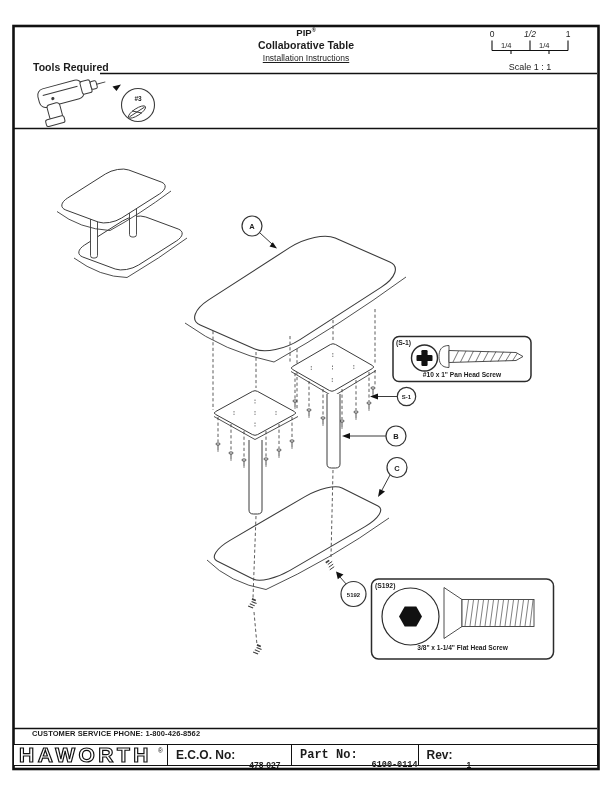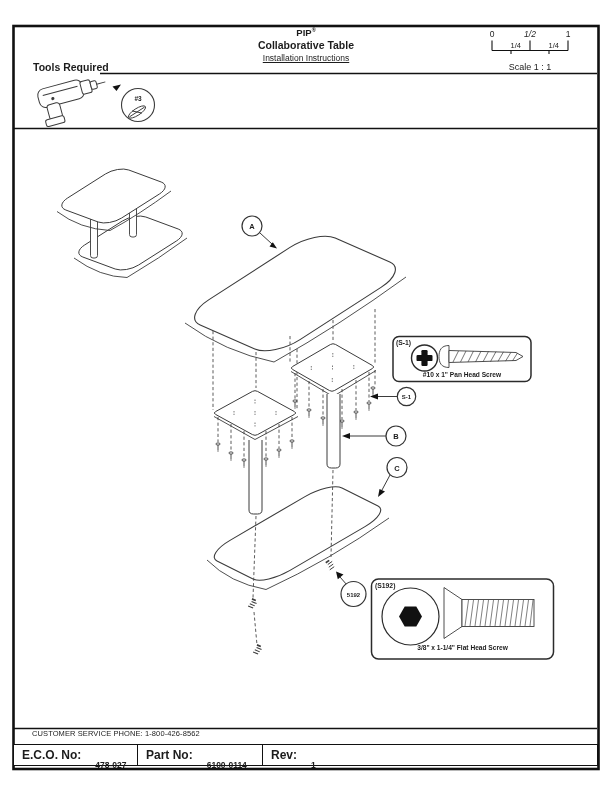--- a/index.html
+++ b/index.html
@@ -10,25 +10,25 @@
   svg{position:absolute;left:0;top:0;}
   .abs{position:absolute;}
   
   .title-block{left:0;right:0;top:27px;text-align:center;line-height:1.28;}
   .t1{font-size:9.5px;font-weight:bold;}
   .t1 sup{font-size:5.5px;}
   .t2{font-size:10.5px;font-weight:bold;}
   .t3{font-size:8.5px;text-decoration:underline;}
   .tools-label{left:33px;top:61px;font-size:10.5px;font-weight:bold;}
   .rt{font-size:8.5px;text-align:center;}
-  .rq{font-size:7.5px;text-align:right;}
+  .rq{font-size:7.5px;text-align:left;}
   .scale-label{left:482px;top:56px;width:96px;text-align:center;}
   .scale-label span{display:inline-block;font-size:9px;font-weight:normal;border-bottom:1.4px solid #111;padding:0 4px 1px 4px;}
   
-  .phone{left:32px;top:729px;font-size:7.5px;font-weight:normal;letter-spacing:.1px;}
+  .phone{left:32px;top:729px;font-size:7.5px;font-weight:bold;letter-spacing:.1px;}
   .ftable{left:13px;top:744px;width:585px;height:22px;display:flex;border:1.8px solid #111;box-sizing:border-box;background:#fff;}
   .fcell{display:flex;align-items:center;border-right:1.6px solid #111;box-sizing:border-box;padding-left:8px;}
   .fcell:last-child{border-right:none;}
   .fcell .lbl{font-size:12px;font-weight:bold;margin-right:14px;white-space:nowrap;}
   .fcell .val{font-size:8.5px;font-weight:bold;white-space:nowrap;margin-top:20px;}
   .brandcell{padding-left:2px;}
 </style>
 </head>
 <body>
 
@@ -281,25 +281,31 @@
   <div class="abs rt" style="left:486px;top:29px;width:12px;">0</div>
   <div class="abs rt" style="left:520px;top:29px;width:20px;font-style:italic;">1/2</div>
   <div class="abs rt" style="left:562px;top:29px;width:12px;">1</div>
   <div class="abs rq" style="left:501px;top:41px;width:20px;">1/4</div>
   <div class="abs rq" style="left:539px;top:41px;width:20px;">1/4</div>
   <div class="abs scale-label"><span>Scale 1 : 1</span></div>
 
   <div class="abs phone">CUSTOMER SERVICE PHONE: 1-800-426-8562</div>
 
   <div class="abs ftable">
+    <div class="fcell brandcell" style="flex:0 0 154px;">
+      <svg width="150" height="21" style="position:static;">
+        <text x="3" y="17" font-family="Liberation Sans, sans-serif" font-weight="bold" font-size="21" letter-spacing="3.5" fill="#fff" stroke="#111" stroke-width="1.2">HAWORTH</text>
+        <text x="142" y="8" font-size="6.5" fill="#111" font-family="Liberation Sans, sans-serif">®</text>
+      </svg>
+    </div>
     <div class="fcell" style="flex:0 0 124px;">
       <span class="lbl">E.C.O. No:</span>
       <span class="val">478-027</span>
     </div>
-    <div class="fcell" style="flex:0 0 125px;">
+    <div class="fcell" style="flex:0 0 125px;font-family:Liberation Mono, monospace;">
       <span class="lbl">Part No:</span>
       <span class="val">6100-0114</span>
     </div>
     <div class="fcell" style="flex:1;">
       <span class="lbl">Rev:</span>
       <span class="val">1</span>
     </div>
   </div>
 
 </div>

